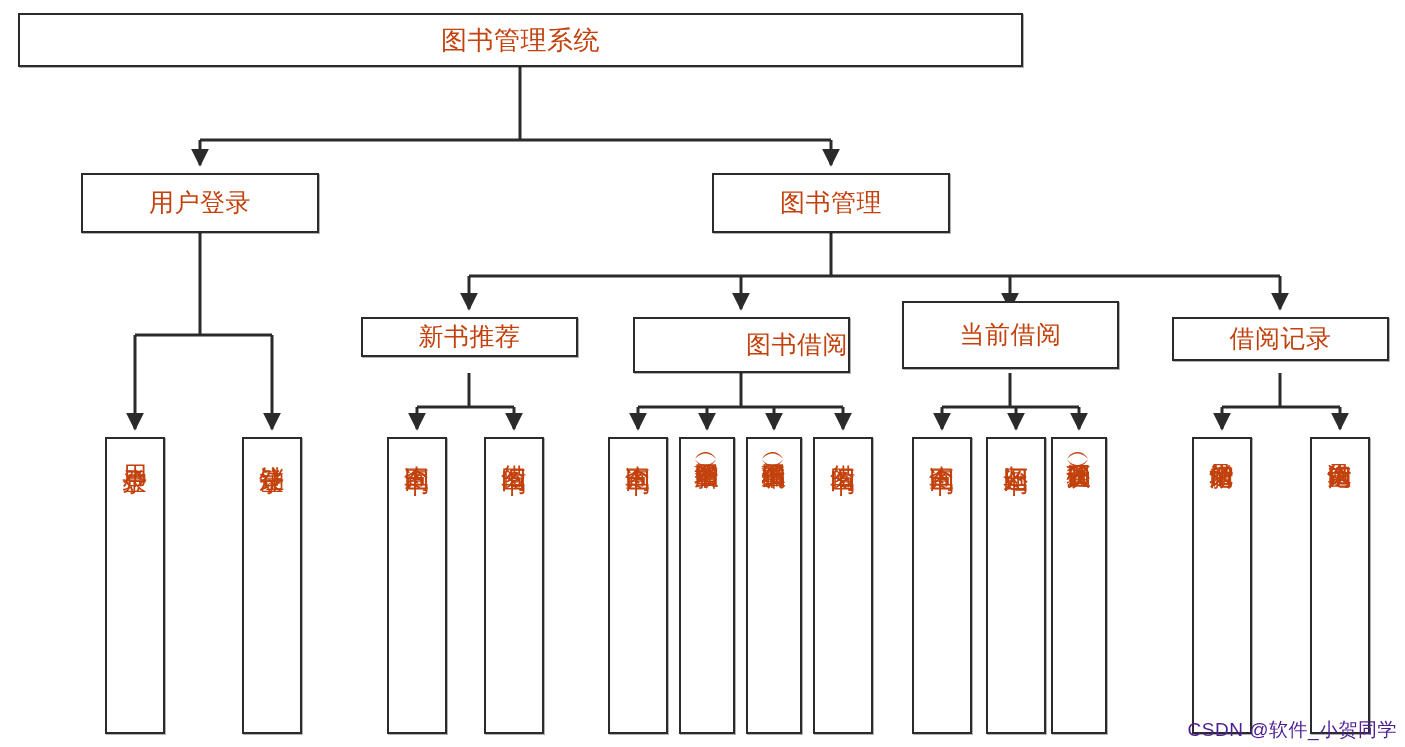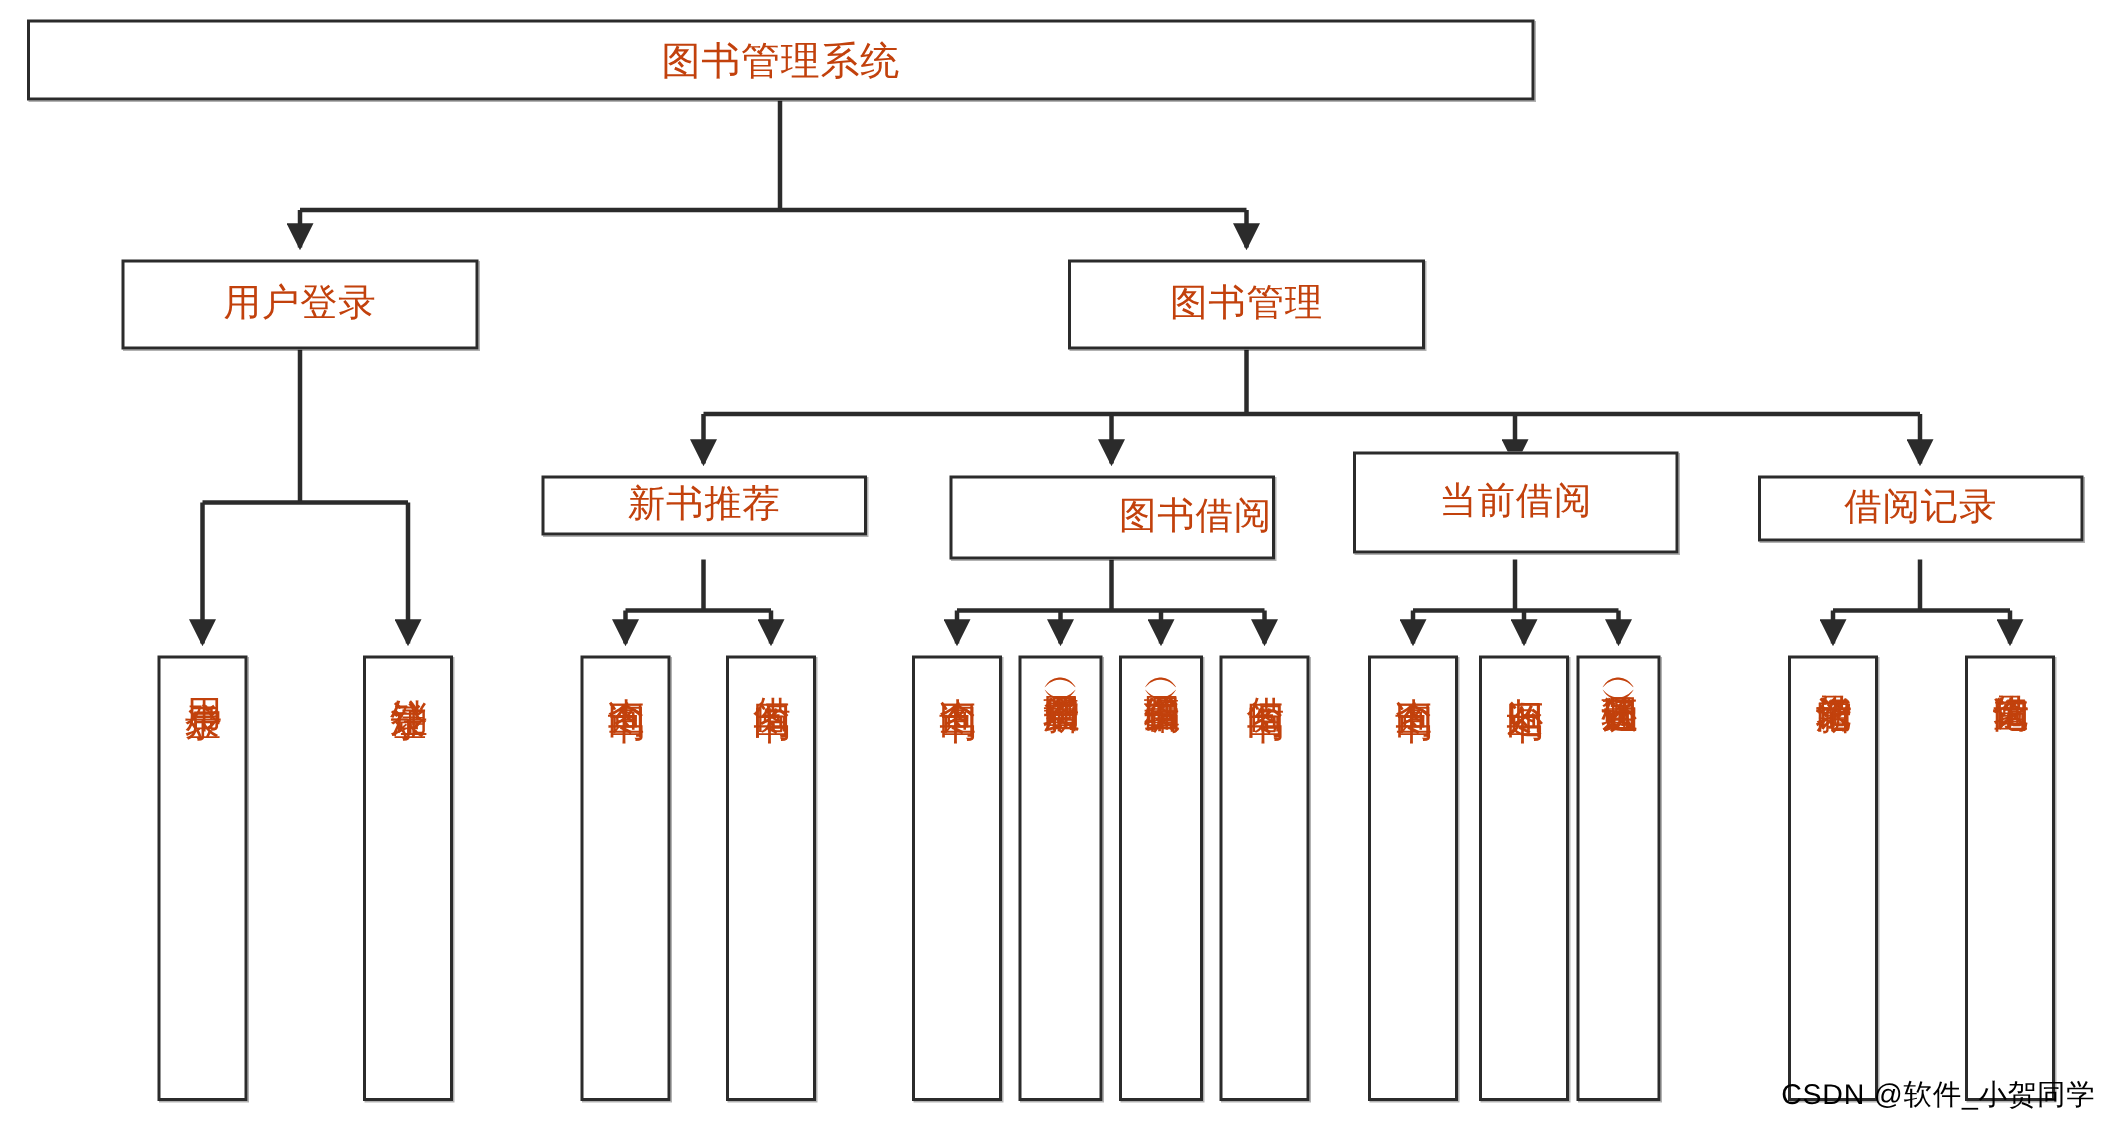--- a/index.html
+++ b/index.html
@@ -64,21 +64,21 @@
   }
   .node.vert.narrow .label {
     font-size: 24px;
     letter-spacing: 0px;
   }
   .watermark {
     position: absolute;
     right: 8px;
     bottom: 4px;
     font-size: 19px;
-    color: #000000;
+    color: #4c1d95;
     white-space: nowrap;
     letter-spacing: 0.5px;
   }
 </style>
 </head>
 <body>
 
 <div id="diagram-root">
 
   <svg class="connectors" viewBox="0 0 1405 747" xmlns="http://www.w3.org/2000/svg">

